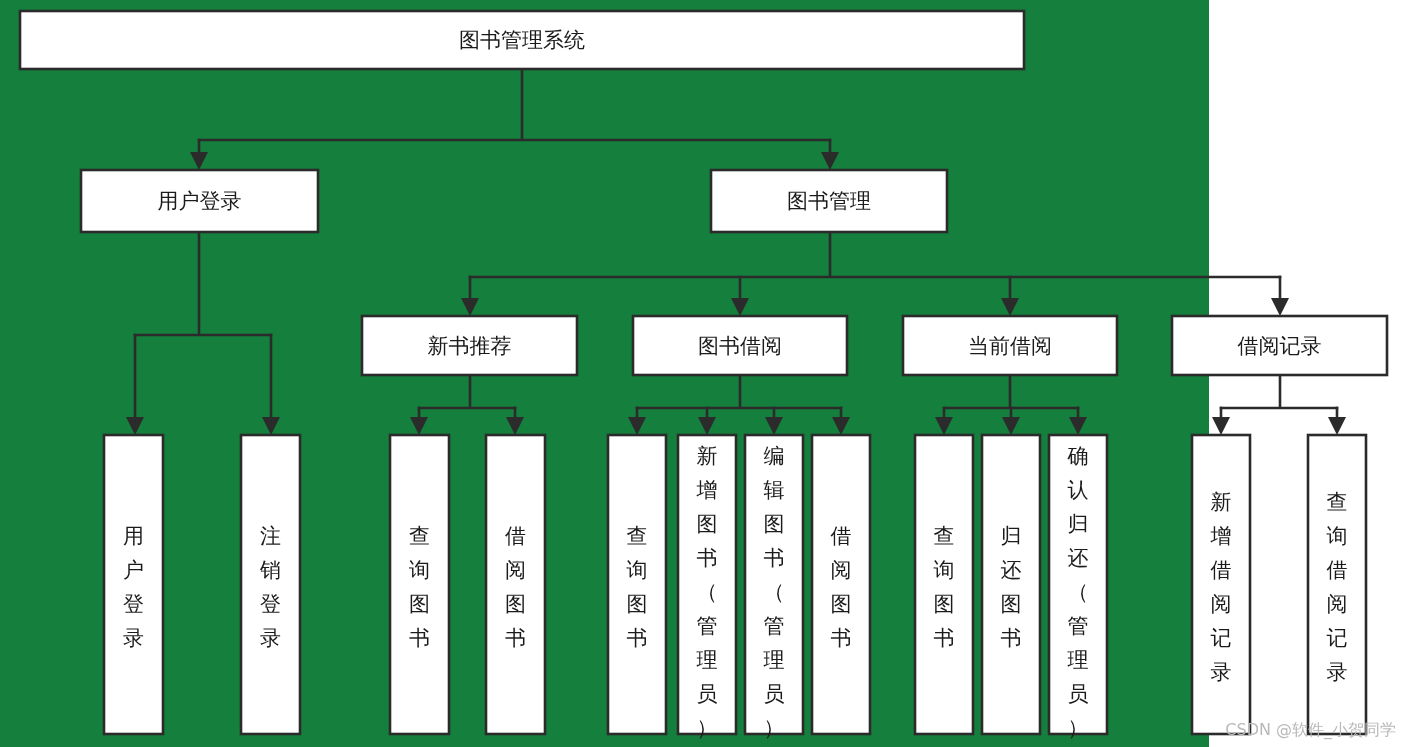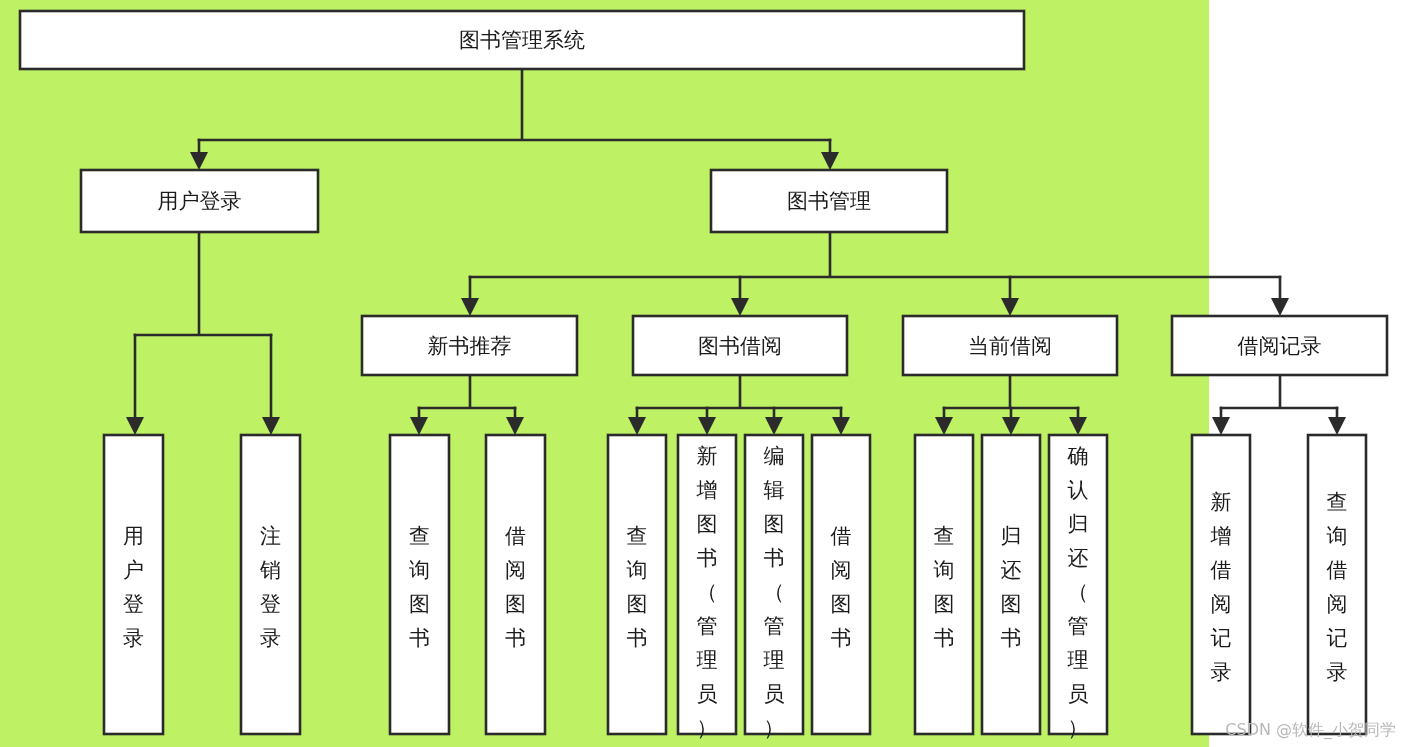--- a/index.html
+++ b/index.html
@@ -11,21 +11,21 @@
   body {
     width: 1405px;
     height: 747px;
     overflow: hidden;
     font-family: "DejaVu Sans", "Liberation Sans", sans-serif;
   }
   #diagram-root {
     position: relative;
     width: 1209px;
     height: 747px;
-    background: #bef264;
+    background: #15803d;
   }
   #diagram-svg {
     position: absolute;
     left: 0;
     top: 0;
     width: 1405px;
     height: 747px;
     display: block;
   }
   .node-box {

